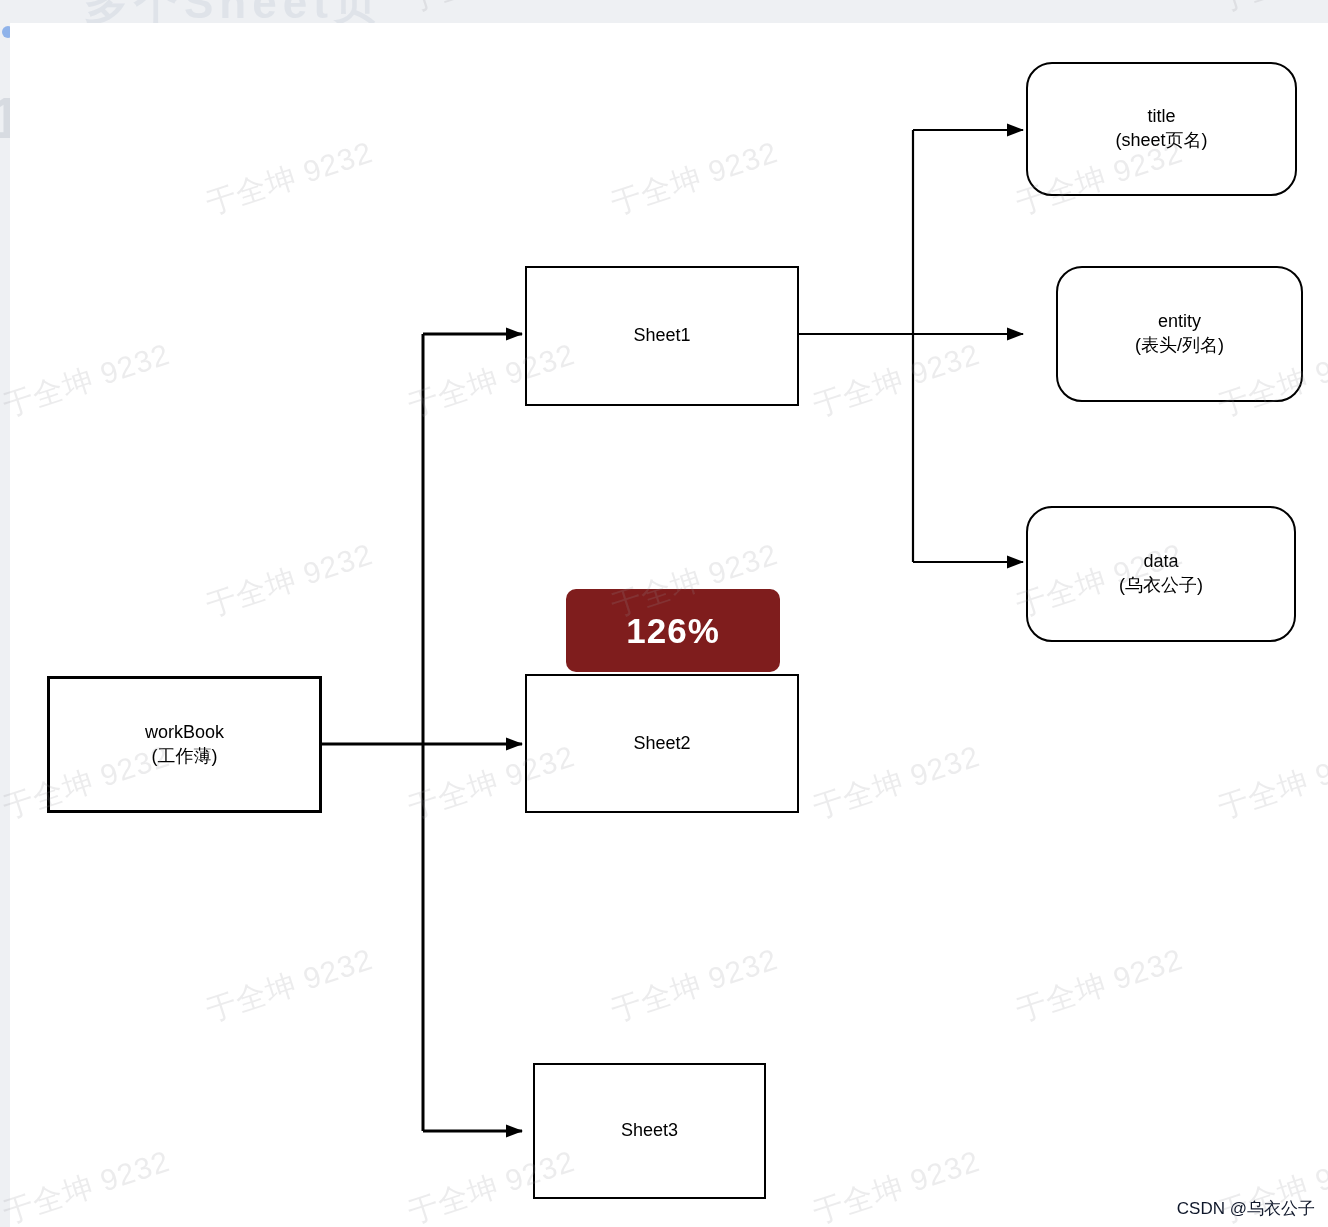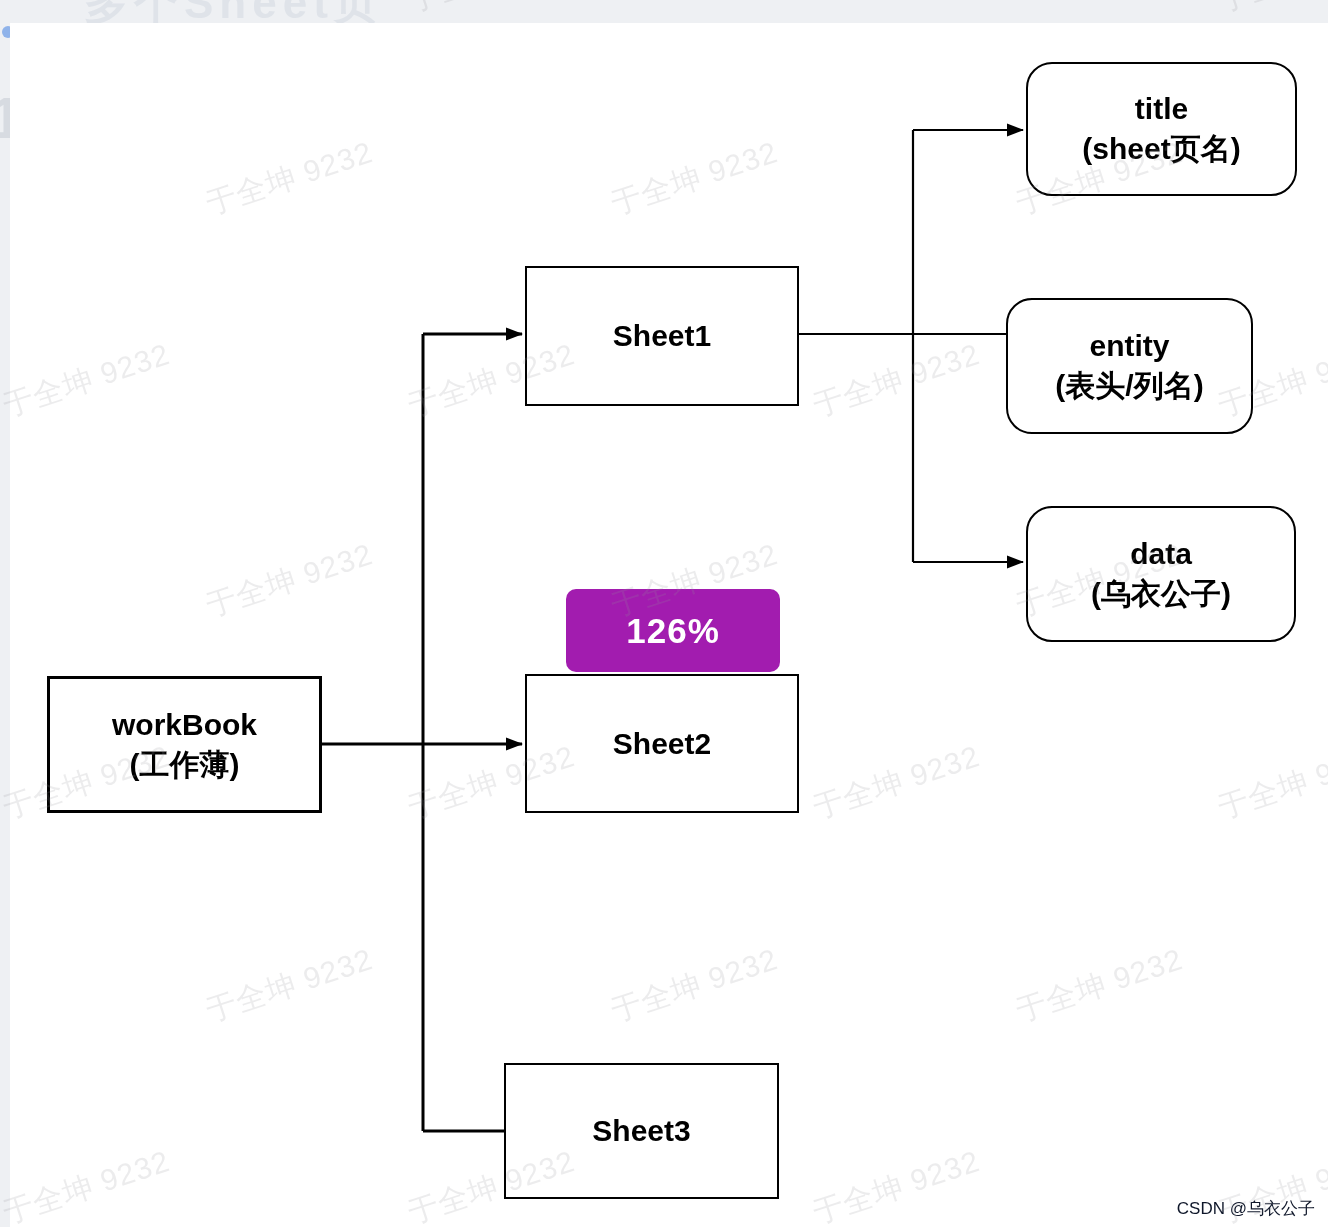--- a/index.html
+++ b/index.html
@@ -32,35 +32,35 @@
   }
 
   
   #connectors{position:absolute;left:0;top:0;z-index:2;}
 
   
   .node{
     position:absolute;z-index:3;background:#ffffff;
     border:2.5px solid #000000;box-sizing:border-box;
     display:flex;flex-direction:column;align-items:center;justify-content:center;
-    font-size:30px;color:#000000;line-height:1.32;text-align:center;font-weight:bold;
+    font-size:18px;color:#000000;line-height:1.32;text-align:center;
   }
   .node.rounded{border-radius:26px;}
   #node-workbook{left:47px;top:676px;width:275px;height:137px;border-width:3px;}
   #node-sheet1{left:525px;top:266px;width:274px;height:140px;align-items:center;}
   #node-sheet2{left:525px;top:674px;width:274px;height:139px;}
-  #node-sheet3{left:504px;top:1063px;width:275px;height:136px;}
+  #node-sheet3{left:533px;top:1063px;width:233px;height:136px;}
   #node-title{left:1026px;top:62px;width:271px;height:134px;}
-  #node-entity{left:1006px;top:266px;width:247px;height:136px;margin-top:32px;}
+  #node-entity{left:1056px;top:266px;width:247px;height:136px;}
   #node-data{left:1026px;top:494px;width:270px;height:136px;margin-top:12px;}
 
   
   #zoom-badge{
     position:absolute;left:566px;top:589px;width:214px;height:83px;z-index:4;
-    background:#a21caf;border-radius:10px;
+    background:#7f1d1d;border-radius:10px;
     display:flex;align-items:center;justify-content:center;
     color:#ffffff;font-size:35px;font-weight:bold;letter-spacing:1px;
   }
 
   
   #credit{
     position:absolute;right:13px;top:1197px;z-index:4;
     font-size:17px;color:#0f172a;white-space:nowrap;
   }
 

